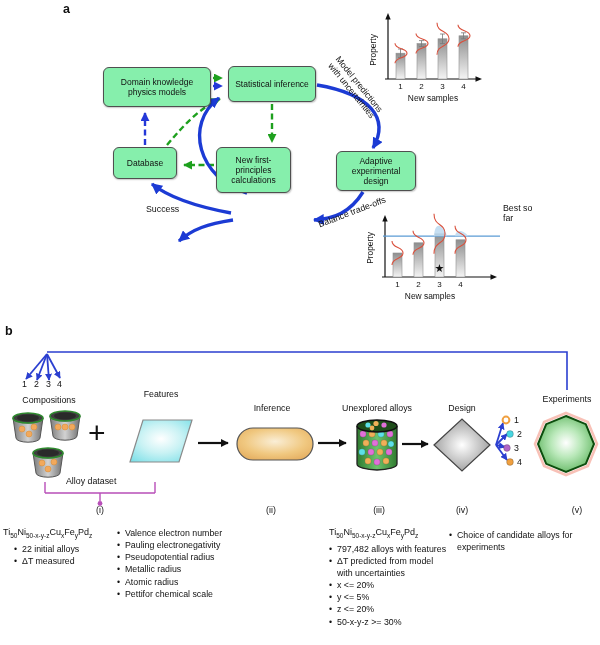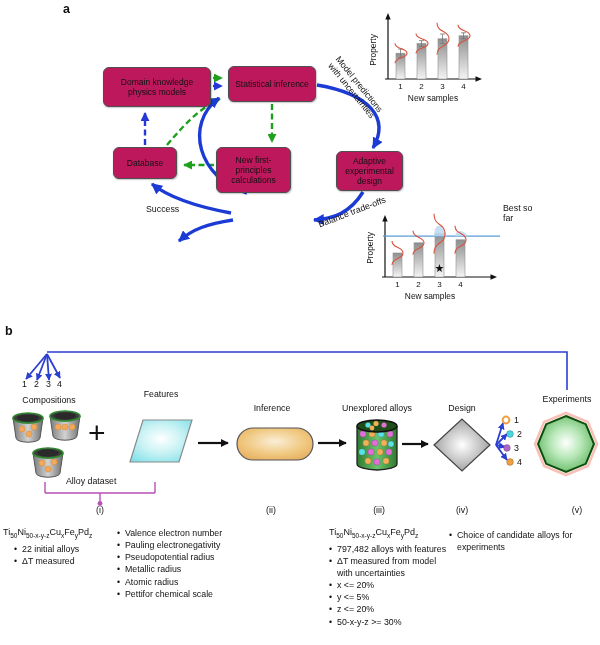--- a/index.html
+++ b/index.html
@@ -1,19 +1,19 @@
 <!DOCTYPE html>
 <html><head>
 <meta charset="utf-8">
 <style>
   html,body{margin:0;padding:0;background:#fff;}
   #fig{position:relative;width:600px;height:645px;background:#fff;overflow:hidden;
        font-family:"Liberation Sans",sans-serif;color:#111;}
   .panel-label{position:absolute;font-weight:700;font-size:12.5px;color:#111;}
-  .box{position:absolute;background:#be185d;border:1.4px solid #4f4f4f;border-radius:6px;
+  .box{position:absolute;background:#86efac;border:1.4px solid #4f4f4f;border-radius:6px;
        display:flex;align-items:center;justify-content:center;text-align:center;
        font-size:8.5px;line-height:1.18;color:#111;padding:2px 4px;box-sizing:border-box;
        box-shadow:0.5px 1px 1.5px rgba(0,0,0,0.22);}
   .lbl{position:absolute;font-size:8.8px;line-height:1.15;color:#111;}
   .center{text-align:center;}
   .rot{transform-origin:top left;}
   .feedback{position:absolute;font-size:9.3px;color:#1ab0e8;text-align:center;}
   .formula{font-size:9px;margin-bottom:2px;}
   .formula sub{font-size:6.5px;}
   .notes{position:absolute;font-size:8.8px;line-height:1.38;}
@@ -101,21 +101,21 @@
     </div>
   <div class="box" style="left:228px;top:66px;width:88px;height:36px;">
       <span>Statistical inference</span>
     </div>
   <div class="box" style="left:113px;top:147px;width:64px;height:32px;">
       <span>Database</span>
     </div>
   <div class="box" style="left:216px;top:147px;width:75px;height:46px;">
       <span>New first-principles calculations</span>
     </div>
-  <div class="box" style="left:336px;top:151px;width:67px;height:40px;">
+  <div class="box" style="left:336px;top:151px;width:80px;height:40px;">
       <span>Adaptive experimental design</span>
     </div>
 
   <div class="lbl" style="left:146px;top:204px;">Success</div>
   <div class="lbl rot center" style="left:338px;top:50px;width:80px;transform:rotate(51deg);">Model predictions with uncertainties</div>
   <div class="lbl rot" style="left:317px;top:220px;width:95px;transform:rotate(-21deg);">Balance trade-offs</div>
 
   <svg style="left:360px;top:5px;width:150px;height:105px;" viewBox="0 0 150 105">
     <line x1="28" y1="74" x2="28" y2="13" stroke="#111" stroke-width="1.2"></line>
     <polygon points="28,8 25.3,14.5 30.7,14.5" fill="#111"></polygon>
@@ -308,21 +308,21 @@
         <div class="bullet">Pseudopotential radius</div>
         <div class="bullet">Metallic radius</div>
         <div class="bullet">Atomic radius</div>
         <div class="bullet">Pettifor chemical scale</div>
       </div>
   </div>
   <div class="notes" style="left:329px;top:526px;width:122px;">
     <div class="formula"><span>Ti</span><sub>50</sub><span>Ni</span><sub>50-x-y-z</sub><span>Cu</span><sub>x</sub><span>Fe</span><sub>y</sub><span>Pd</span><sub>z</sub></div>
     <div>
         <div class="bullet">797,482 alloys with features</div>
-        <div class="bullet">ΔT measured from model with uncertainties</div>
+        <div class="bullet">ΔT predicted from model with uncertainties</div>
         <div class="bullet">x &lt;= 20%</div>
         <div class="bullet">y &lt;= 5%</div>
         <div class="bullet">z &lt;= 20%</div>
         <div class="bullet">50-x-y-z &gt;= 30%</div>
       </div>
   </div>
   <div class="notes" style="left:449px;top:529px;width:140px;">
     <div>
         <div class="bullet">Choice of candidate alloys for experiments</div>
       </div>

